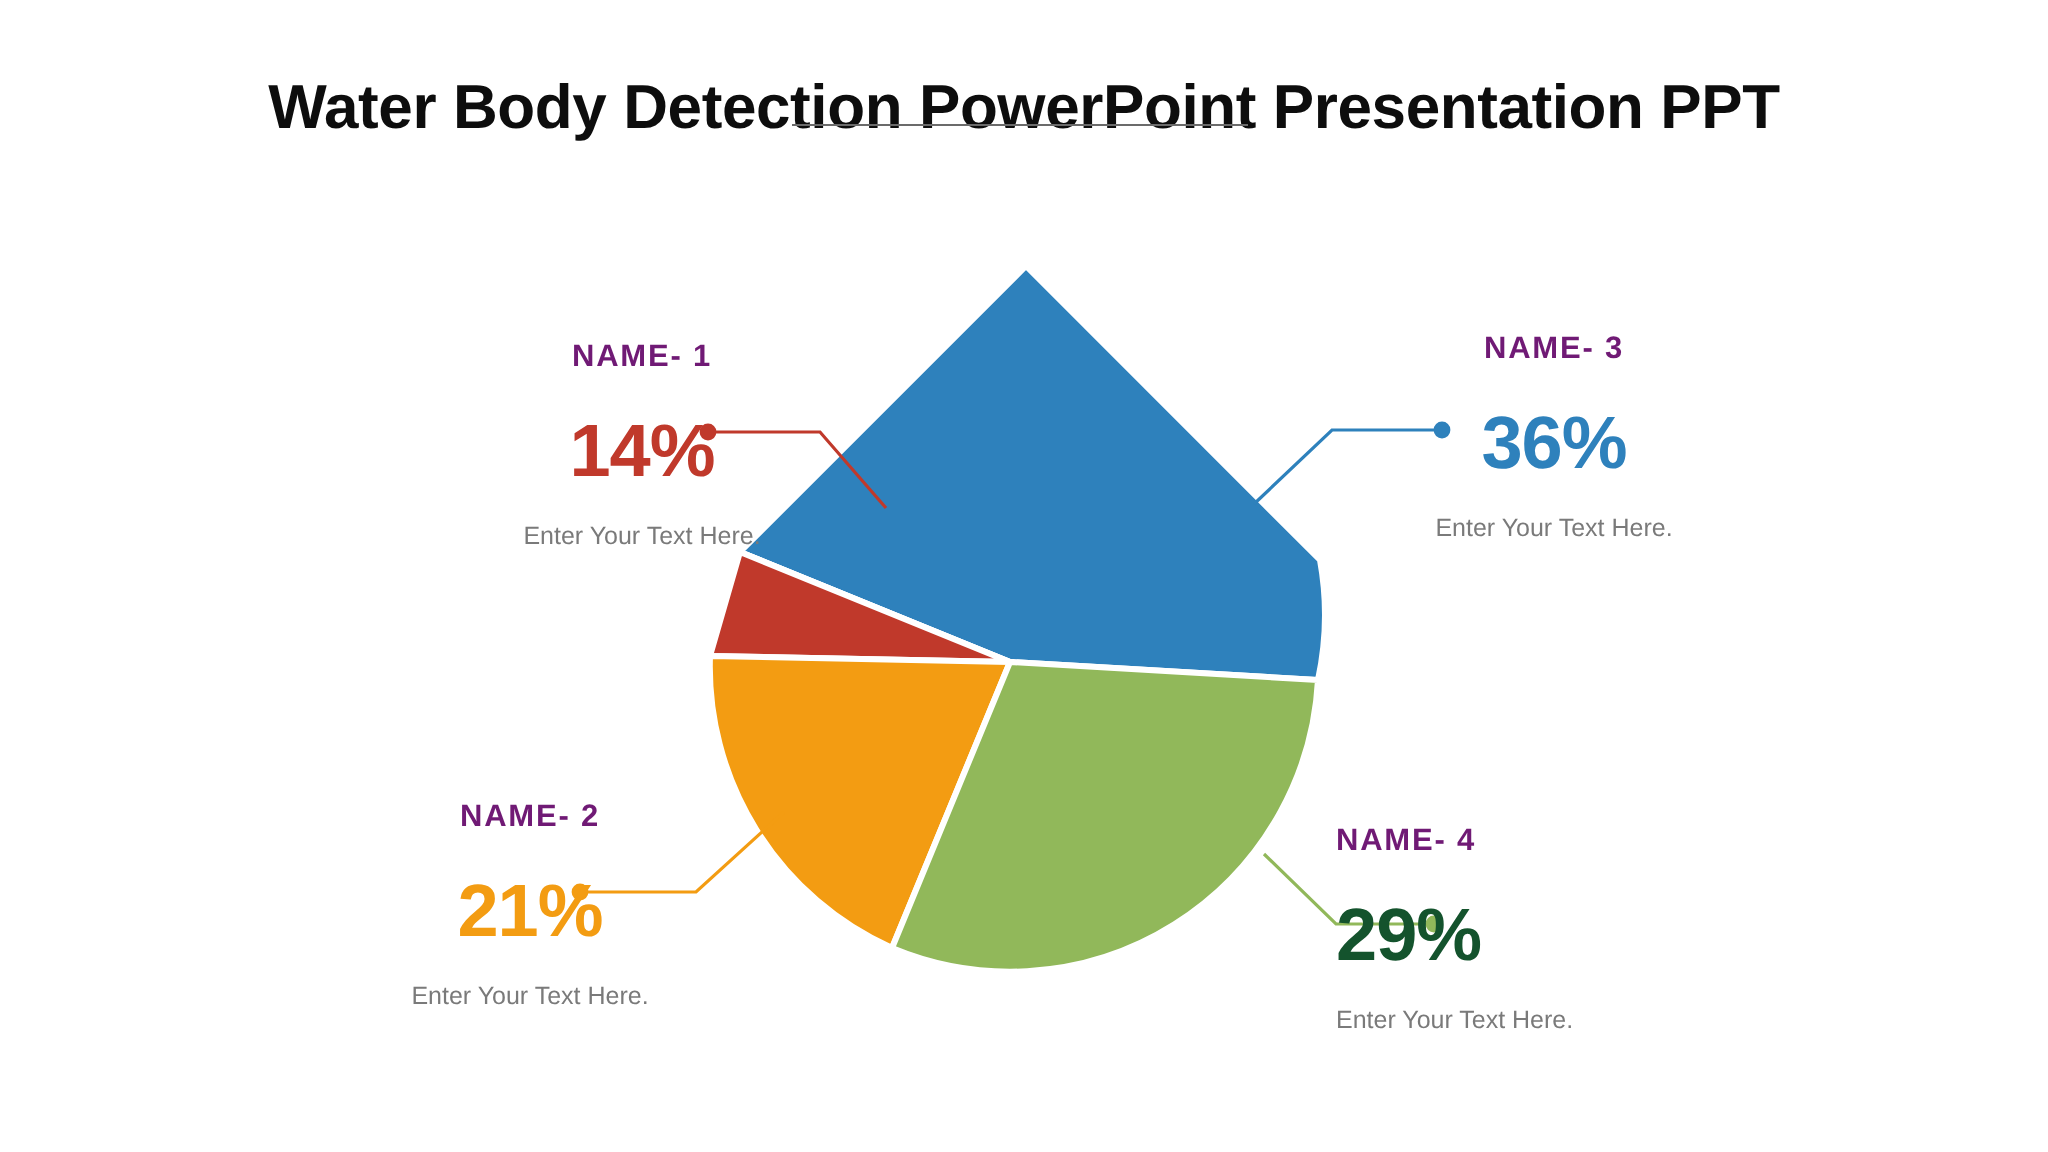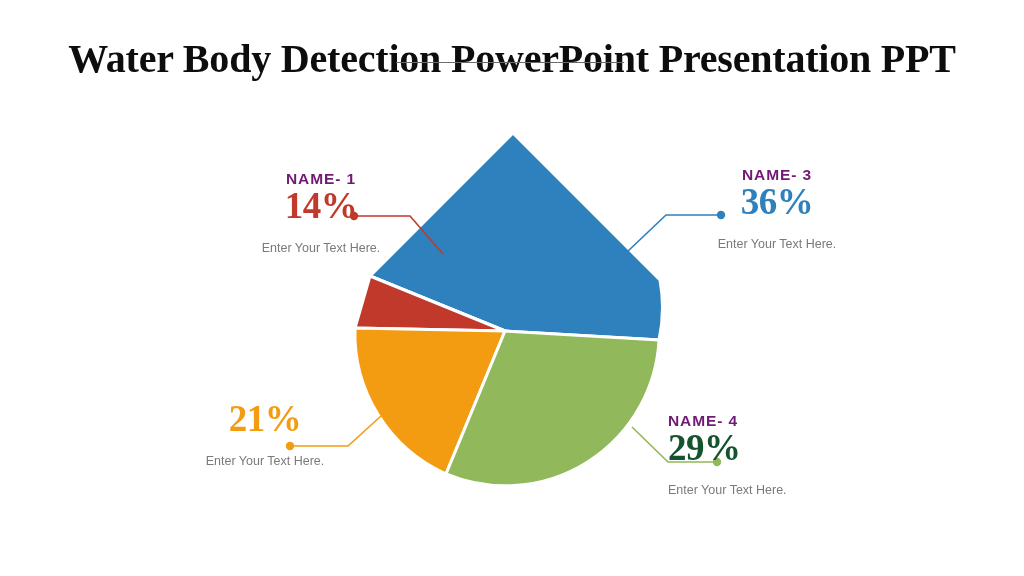--- a/index.html
+++ b/index.html
@@ -25,22 +25,22 @@
 
   
   #title-block {
     position: absolute;
     left: 0;
     top: 36px;
     width: 1024px;
     text-align: center;
   }
   #page-title {
-    font-family: Liberation Serif, serif;
-    font-size: 40px;
+    font-family: Liberation Sans, sans-serif;
+    font-size: 31px;
     font-weight: bold;
     color: #0d0d0d;
     letter-spacing: -0.2px;
     line-height: 1.15;
     white-space: nowrap;
   }
   #title-rule {
     position: absolute;
     left: 396px;
     top: 62px;
@@ -72,23 +72,22 @@
     font-size: 15.5px;
     font-weight: bold;
     color: #701a75;
     letter-spacing: 0.9px;
     line-height: 1.1;
   }
   .callout .cb-pct {
     font-size: 37px;
     font-weight: bold;
     line-height: 1.05;
-    margin-top: 0;
+    margin-top: 20px;
     letter-spacing: -0.5px;
-    font-family: Liberation Serif, serif;
   }
   .callout .cb-sub {
     font-size: 12.5px;
     color: #7a7a7a;
     line-height: 1.2;
     margin-top: 15px;
   }
 
   #callout-1 { left: 206px; top: 170px; text-align: center; }
   #callout-2 { left: 150px; top: 400px; text-align: center; }
@@ -158,20 +157,21 @@
     </svg>
   </div>
 
   <div class="callout" id="callout-1">
     <div class="cb-name">NAME- 1</div>
     <div class="cb-pct" style="color:#C0392B;">14%</div>
     <div class="cb-sub">Enter Your Text Here.</div>
   </div>
 
   <div class="callout" id="callout-2">
+    <div class="cb-name">NAME- 2</div>
     <div class="cb-pct" style="color:#F39C12;">21%</div>
     <div class="cb-sub">Enter Your Text Here.</div>
   </div>
 
   <div class="callout" id="callout-3">
     <div class="cb-name">NAME- 3</div>
     <div class="cb-pct" style="color:#2E81BC;">36%</div>
     <div class="cb-sub">Enter Your Text Here.</div>
   </div>
 

